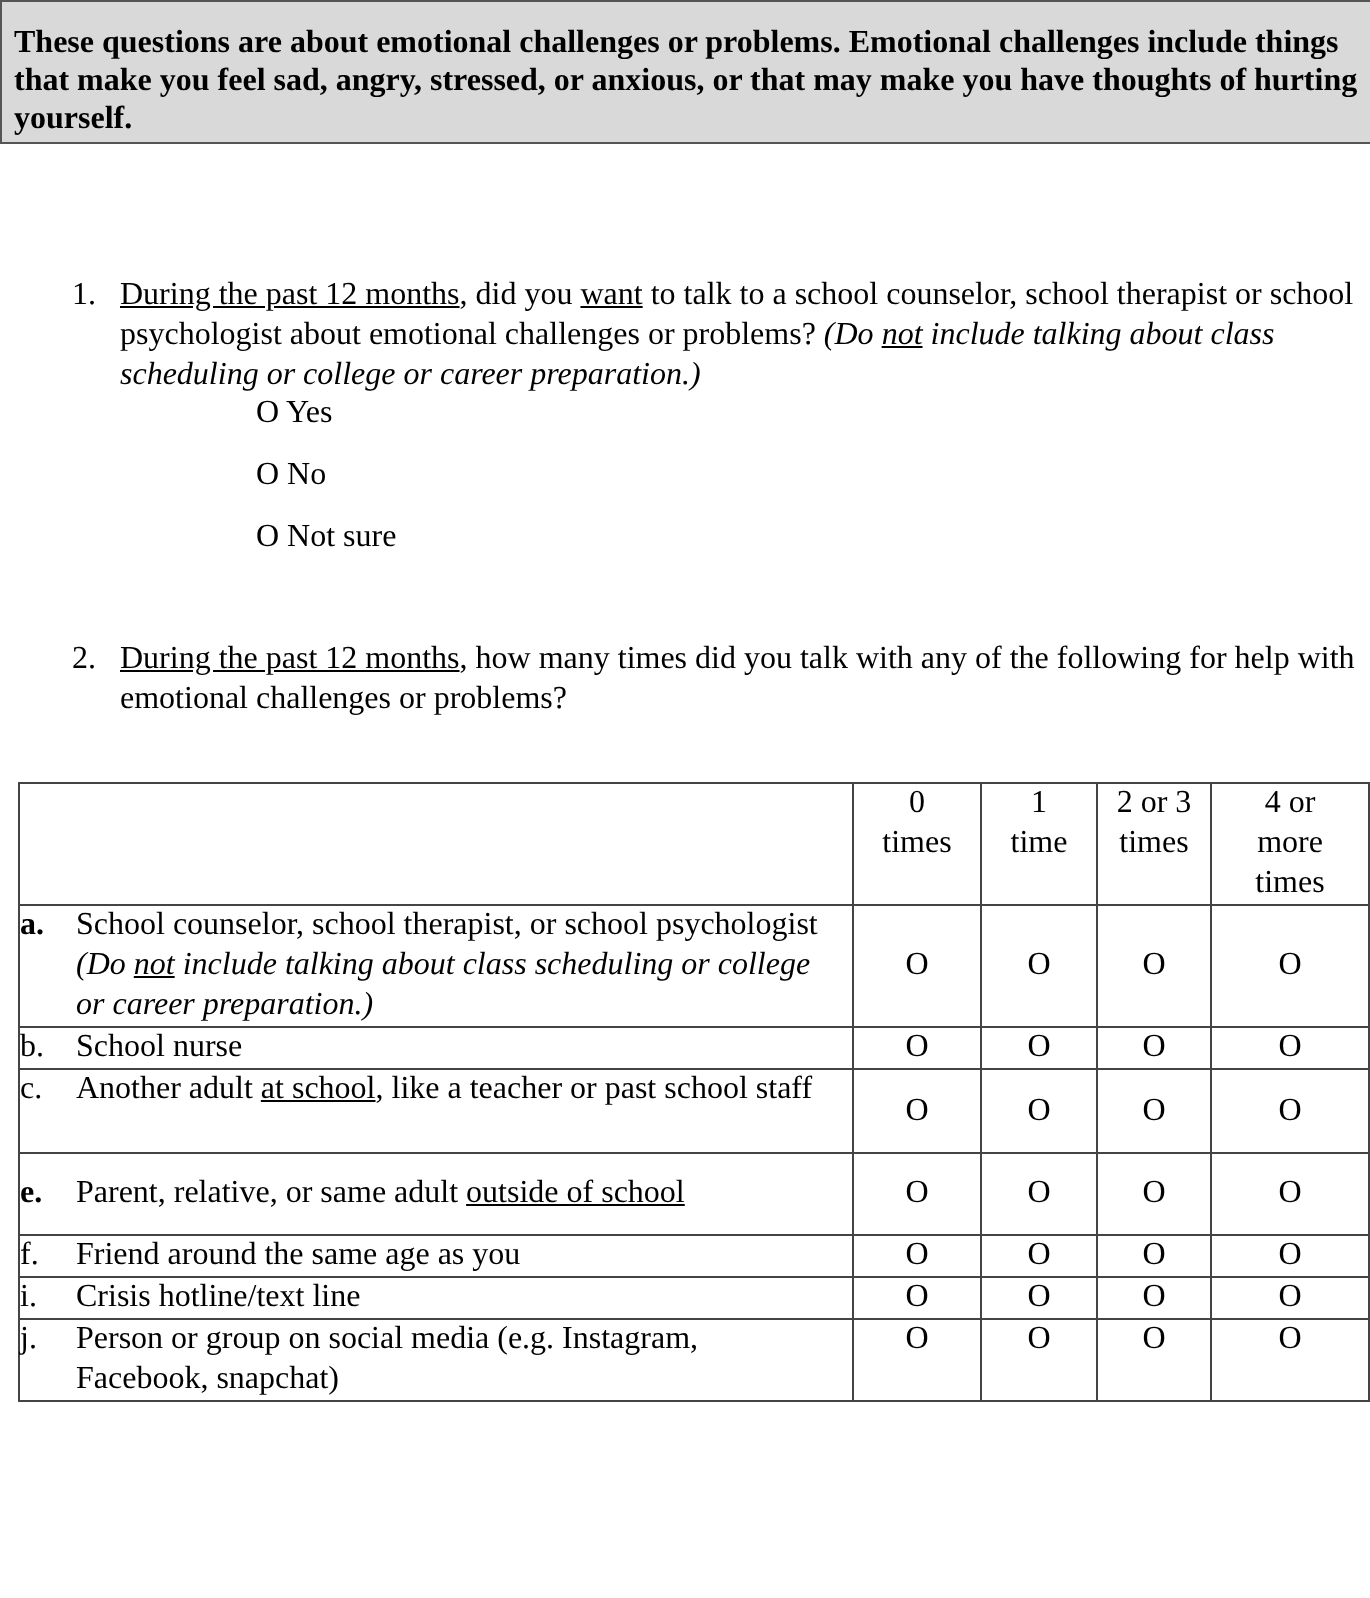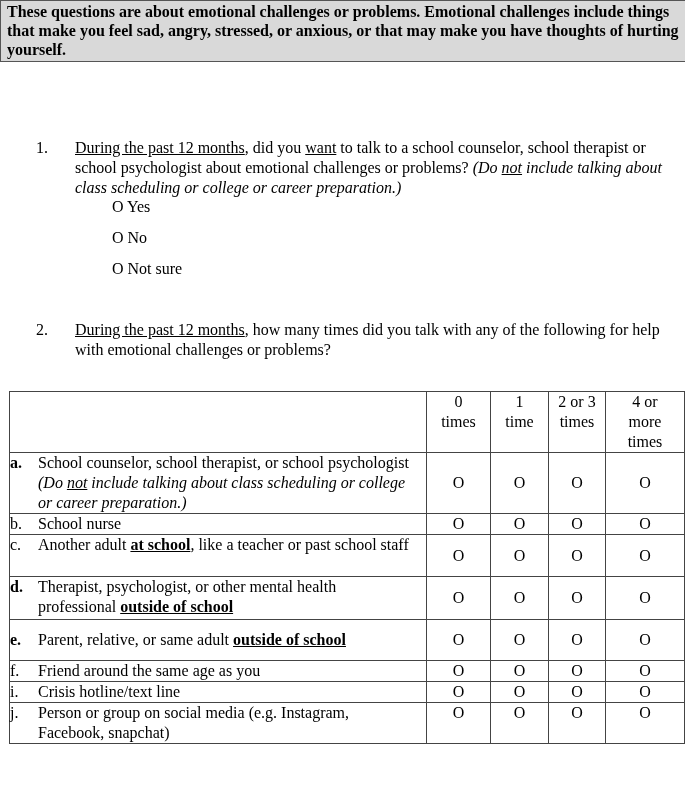--- a/index.html
+++ b/index.html
@@ -4,46 +4,46 @@
 <style>
   html, body { margin: 0; padding: 0; background: #ffffff; }
   body {
     width: 685px; height: 799px; position: relative; overflow: hidden;
     font-family: "Liberation Serif", "DejaVu Serif", serif;
     color: #000; font-size: 16px;
   }
   .intro-box {
     position: absolute; left: 0; top: 0; width: 675px; height: 56px;
     background: #d9d9d9; border: 1.5px solid #555;
-    padding: 1px 3px 3px 6px;
+    padding: 11px 3px 3px 6px;
     font-weight: bold; font-size: 16px; line-height: 19px;
   }
   .q1 { position: absolute; left: 36px; top: 138px; width: 645px; line-height: 20px; }
   .q2 { position: absolute; left: 36px; top: 320px; width: 645px; line-height: 20px; }
   .qnum { position: absolute; left: 0; top: 0; width: 24px; }
-  .qtext { margin-left: 39px; }
+  .qtext { margin-left: 24px; }
   u { text-decoration: underline; }
   .options { position: absolute; left: 112px; top: 197px; }
-  .option { height: 31px; line-height: 20px; }
+  .option { height: 31px; line-height: 20px; margin-left: 16px; }
   table.grid {
     position: absolute; left: 9px; top: 391px;
     border-collapse: collapse; width: 675px; table-layout: fixed;
   }
   table.grid td, table.grid th {
     border: 1.5px solid #444; padding: 0; font-weight: normal;
     font-size: 16px; line-height: 20px;
   }
   th.hcol { text-align: center; vertical-align: top; padding-top: 2px; }
   td.item { padding-left: 5px; vertical-align: top; }
   td.item .letter { display: inline-block; width: 28px; vertical-align: top; }
   td.item .ltxt { display: inline-block; width: 380px; vertical-align: top; }
   td.opt { text-align: center; vertical-align: middle; }
   td.opt.top { vertical-align: top; }
   .b { font-weight: bold; }
-  .bu { font-weight: bold; text-decoration: underline; }
+  .bu { font-weight: normal; text-decoration: underline; }
   .it { font-style: italic; }
 </style>
 </head>
 <body>
 
 <div class="intro-box">
   <span>These questions are about emotional challenges or problems. Emotional challenges include things that make you feel sad, angry, stressed, or anxious, or that may make you have thoughts of hurting yourself.</span>
 </div>
 
 <div class="q1">
@@ -96,27 +96,20 @@
   </tr>
 
   <tr style="height:42px">
     <td class="item"><span class="letter">c.</span><span class="ltxt"><span>Another adult </span><span class="bu">at school</span><span>, like a teacher or past school staff</span></span></td>
     <td class="opt">O</td>
     <td class="opt">O</td>
     <td class="opt">O</td>
     <td class="opt">O</td>
   </tr>
 
-  <tr style="height:43px">
-    <td class="item"><span class="letter b">d.</span><span class="ltxt"><span>Therapist, psychologist, or other mental health professional </span><span class="bu">outside of school</span></span></td>
-    <td class="opt">O</td>
-    <td class="opt">O</td>
-    <td class="opt">O</td>
-    <td class="opt">O</td>
-  </tr>
 
   <tr style="height:41px">
     <td class="item" style="vertical-align:middle"><span class="letter b">e.</span><span class="ltxt"><span>Parent, relative, or same adult </span><span class="bu">outside of school</span></span></td>
     <td class="opt">O</td>
     <td class="opt">O</td>
     <td class="opt">O</td>
     <td class="opt">O</td>
   </tr>
 
   <tr style="height:21px">

